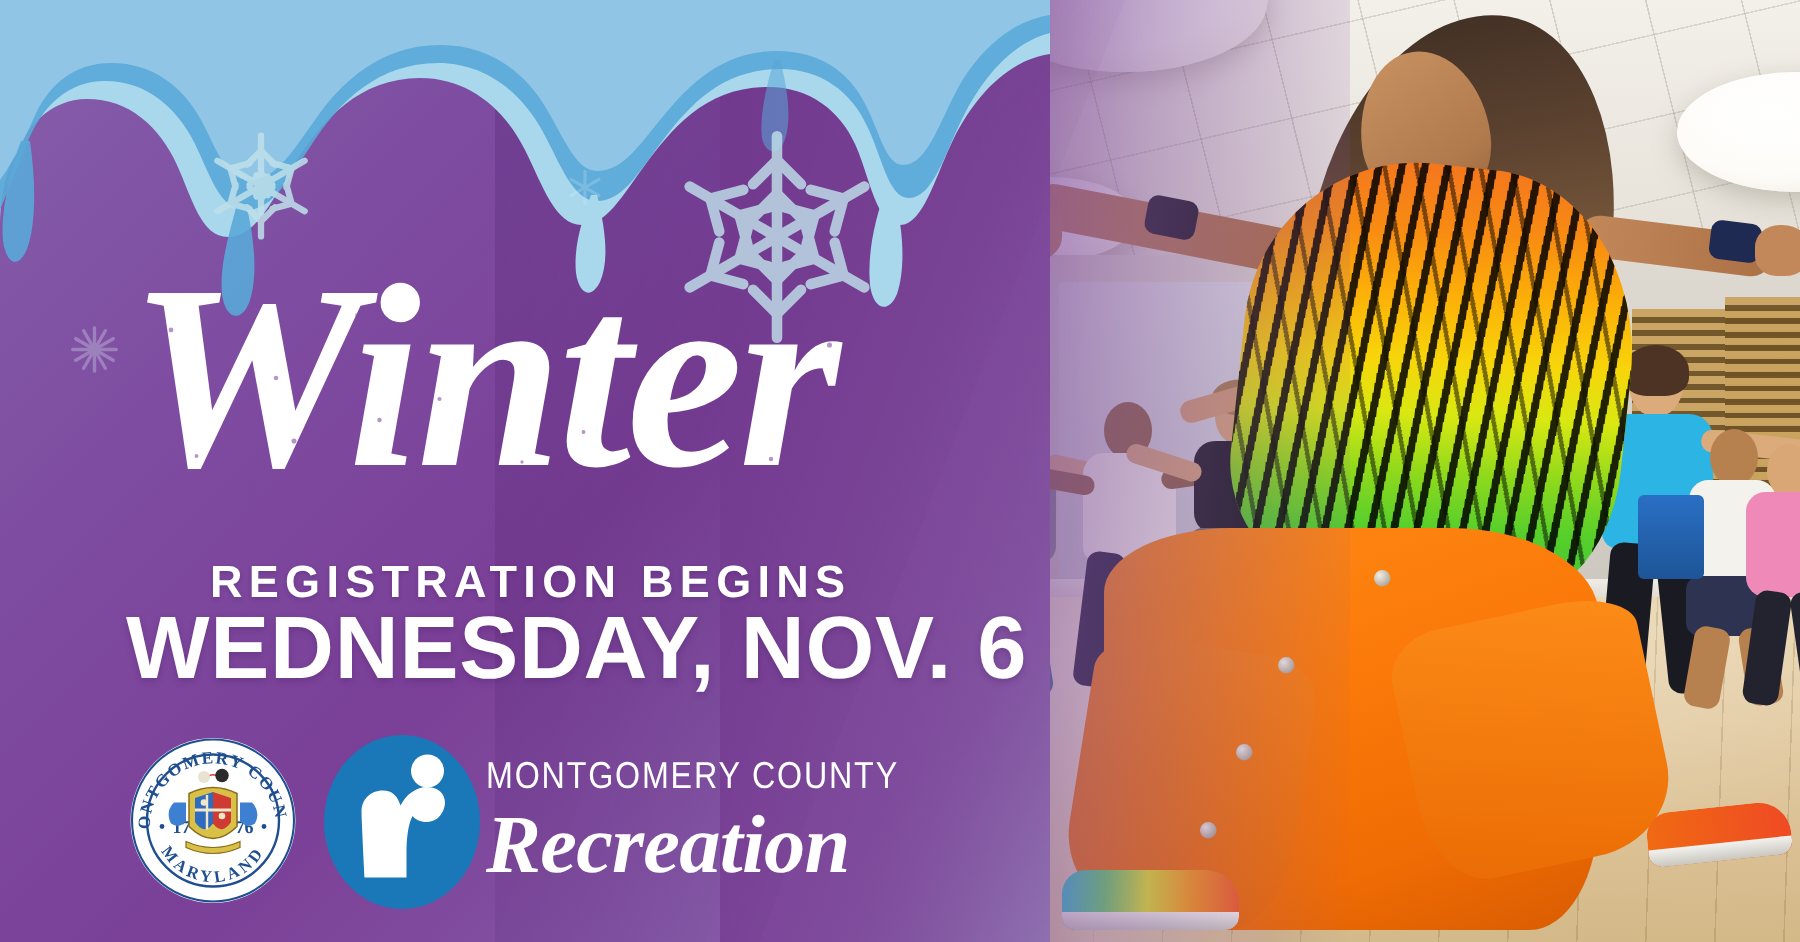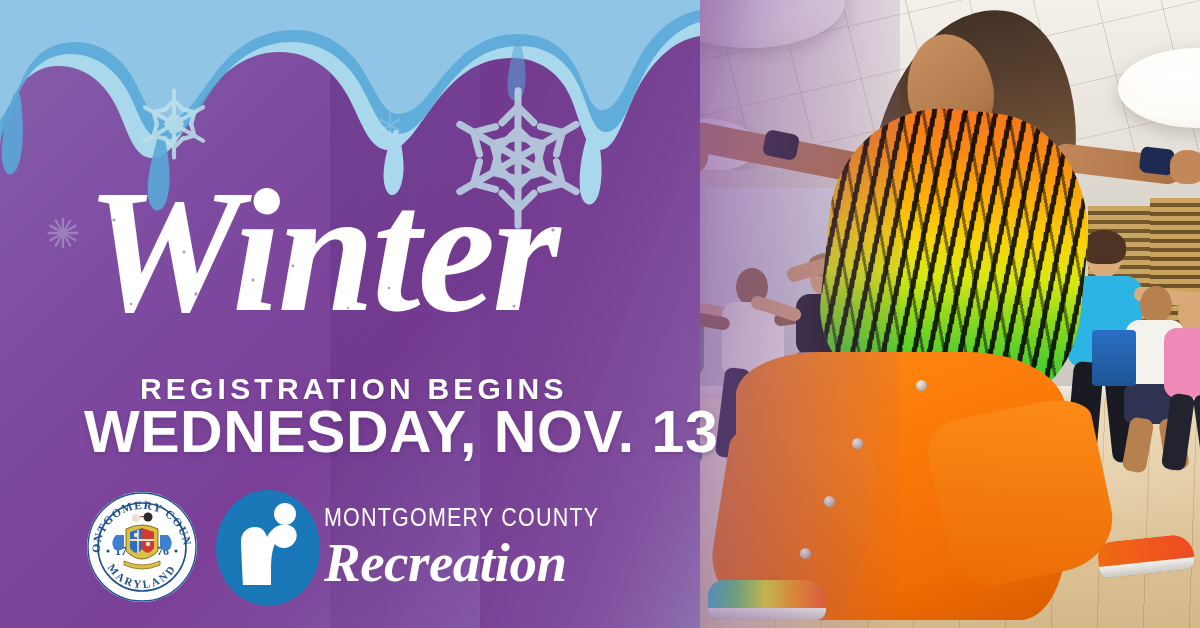--- a/index.html
+++ b/index.html
@@ -583,21 +583,21 @@
             <circle cx="400" cy="44" r="1.3"></circle>
           <circle cx="455" cy="124" r="1.2"></circle>
             <circle cx="508" cy="66" r="1.5"></circle>
         </g>
       </g>
     </svg>
   </div>
 
   <div class="subline">REGISTRATION BEGINS</div>
 
-  <div class="dateline">WEDNESDAY, NOV. 13</div>
+  <div class="dateline">WEDNESDAY, NOV. 6</div>
 
   <div class="logolock">
 
     <div class="seal">
       <svg width="112" height="112" viewBox="0 0 112 112">
         <circle cx="56" cy="56" r="55" fill="#ffffff"></circle>
         <circle cx="56" cy="56" r="54" fill="none" stroke="#1f4f8f" stroke-width="1.4"></circle>
         <circle cx="56" cy="56" r="44" fill="#ffffff" stroke="#1f4f8f" stroke-width="1.6"></circle>
         <defs>
           <path id="arcTop" d="M 14,60 A 42,42 0 0 1 98,60"></path>

